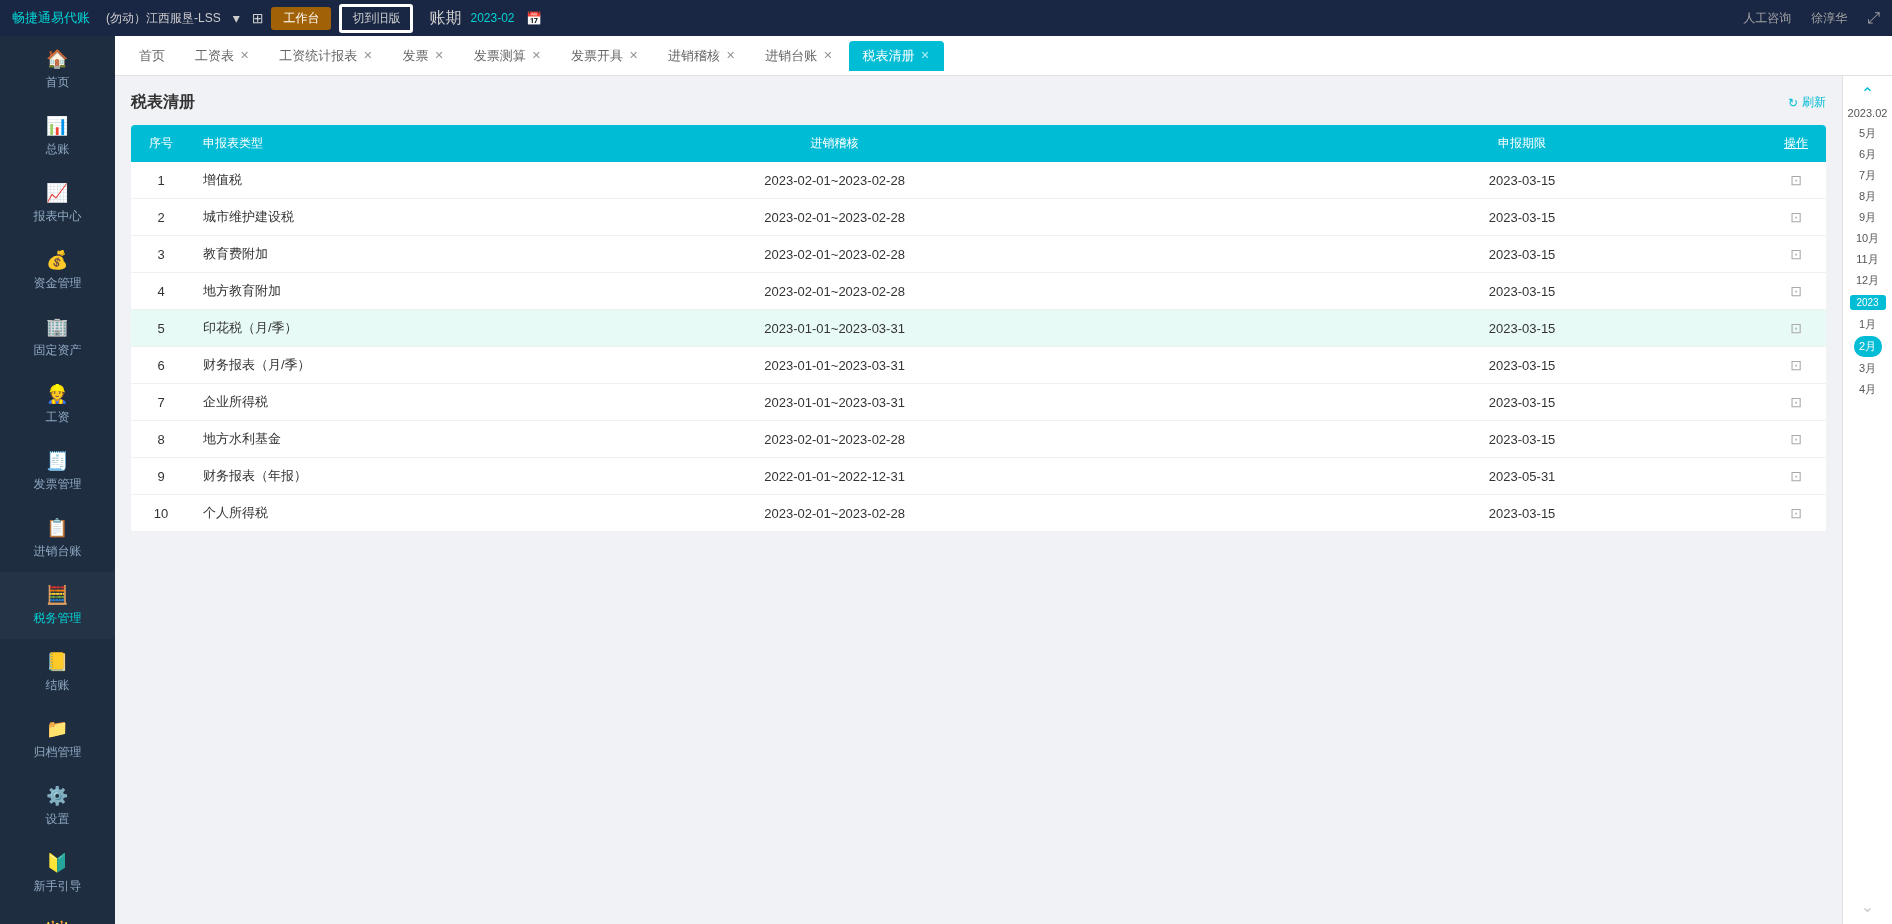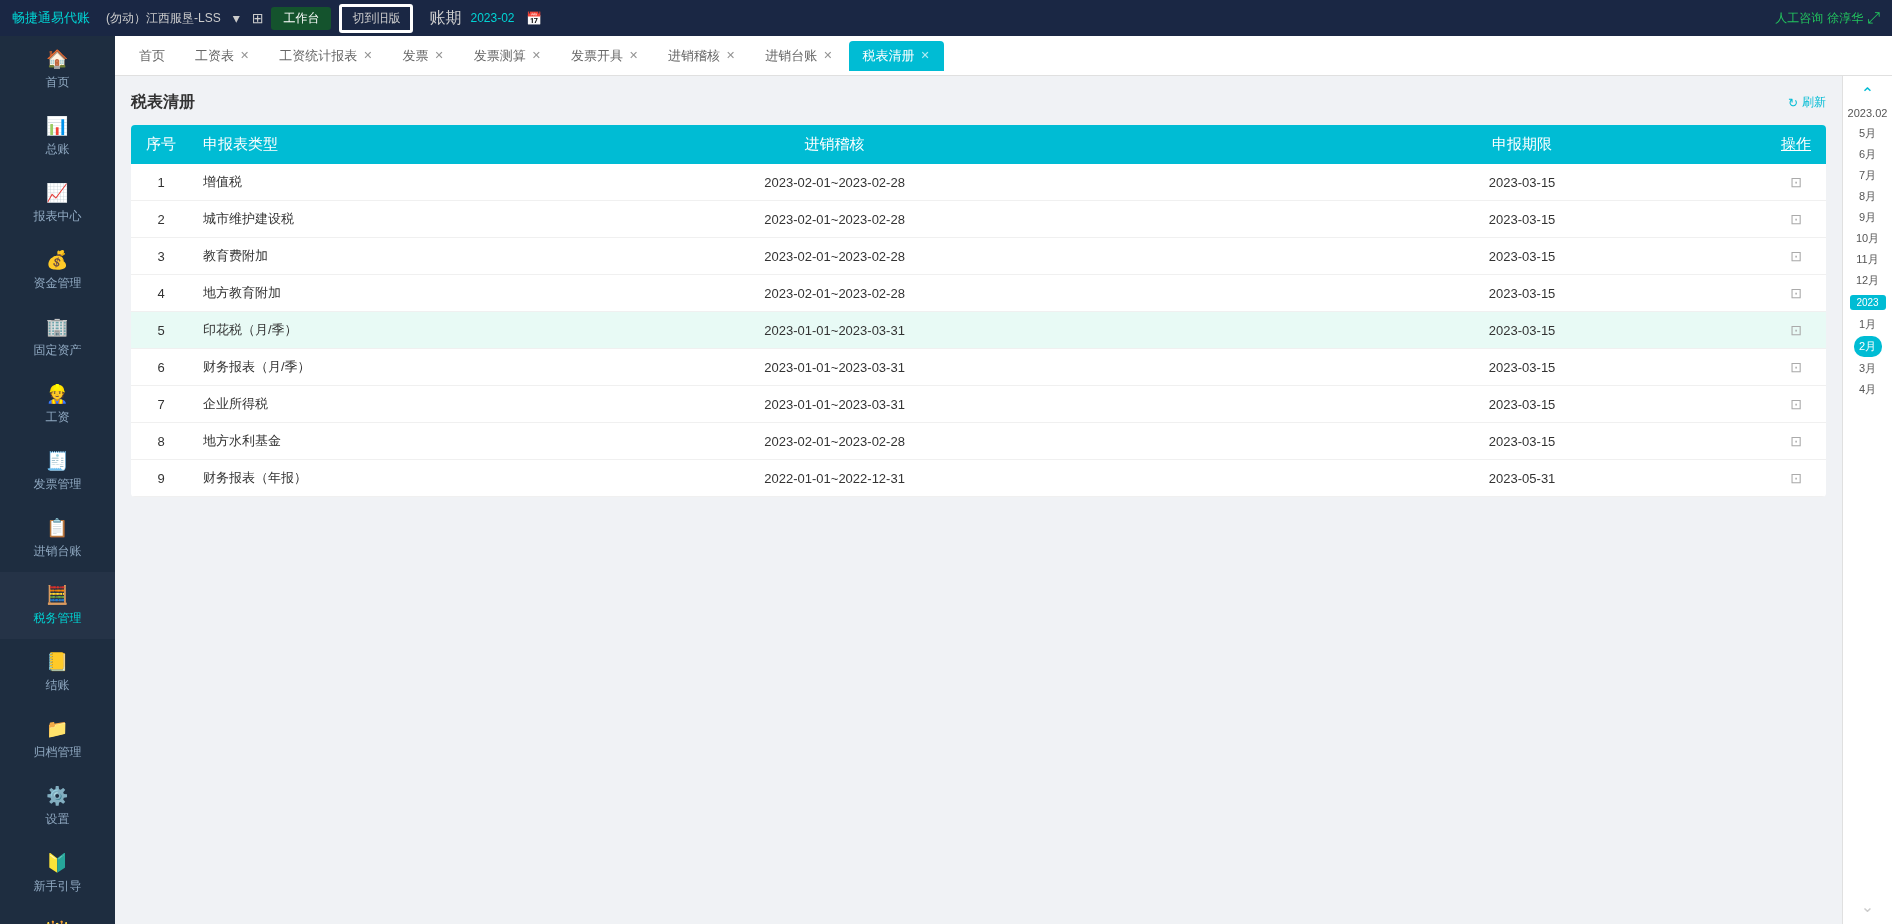--- a/index.html
+++ b/index.html
@@ -3,23 +3,23 @@
   <meta charset="utf-8">
   <style>
     * { margin: 0; padding: 0; box-sizing: border-box; }
     body { font-family: 'Microsoft YaHei', sans-serif; font-size: 13px; background: #f0f2f5; display: flex; flex-direction: column; height: 924px; overflow: hidden; }
 
     
     .top-bar { height: 36px; background: #1a2744; display: flex; align-items: center; padding: 0 12px; gap: 8px; flex-shrink: 0; }
     .top-bar-logo { color: #00d4d4; font-size: 13px; font-weight: normal; }
     .top-bar-company { color: #ccc; font-size: 12px; margin-left: 8px; }
     .top-bar-icon { color: #ccc; font-size: 14px; margin-left: 4px; }
-    .top-bar-btn { background: #14532d; color: white; border: none; padding: 3px 12px; border-radius: 3px; font-size: 12px; cursor: pointer; }
+    .top-bar-btn { background: #a16207; color: white; border: none; padding: 3px 12px; border-radius: 3px; font-size: 12px; cursor: pointer; }
     .top-bar-btn2 { background: transparent; border: 3px solid #ffffff; color: #ccc; padding: 3px 10px; border-radius: 3px; font-size: 12px; cursor: pointer; }
-    .top-bar-right { margin-left: auto; display: flex; align-items: center; gap: 4px; color: #22c55e; font-size: 12px; }
+    .top-bar-right { margin-left: auto; display: flex; align-items: center; gap: 20px; color: #a3a3a3; font-size: 12px; }
 
     
     .main-layout { display: flex; flex: 1; overflow: hidden; }
 
     
     .sidebar { width: 115px; background: #1e2d40; display: flex; flex-direction: column; flex-shrink: 0; }
     .sidebar-item { display: flex; flex-direction: column; align-items: center; padding: 12px 0; cursor: pointer; color: #8fa8c0; font-size: 12px; gap: 4px; }
     .sidebar-item.active { background: #253347; color: #00d4d4; }
     .sidebar-item .icon { font-size: 18px; }
 
@@ -35,21 +35,21 @@
     
     .page-content { flex: 1; padding: 16px; overflow: auto; position: relative; }
 
     
     .page-header { display: flex; align-items: center; justify-content: space-between; margin-bottom: 12px; }
     .page-title { font-size: 16px; font-weight: bold; color: #333; }
     .refresh-btn { display: flex; align-items: center; gap: 4px; color: #00bcd4; font-size: 12px; cursor: pointer; }
 
     
     .data-table { width: 100%; border-collapse: collapse; background: white; border-radius: 4px; overflow: hidden; }
-    .data-table th { background: #00bcd4; color: white; padding: 10px 12px; text-align: center; font-size: 15px; font-weight: normal; }
+    .data-table th { background: #00bcd4; color: white; padding: 10px 12px; text-align: center; font-size: 12px; font-weight: normal; }
     .data-table td { padding: 9px 12px; text-align: center; border-bottom: 1px solid #f0f0f0; font-size: 13px; color: #333; }
     .data-table tr.highlighted td { background: #e8faf5; }
     .data-table td:nth-child(2) { text-align: left; }
     .action-icon { color: #aaa; font-size: 14px; cursor: pointer; }
 
     
     .right-panel { width: 50px; background: white; border-left: 1px solid #e0e0e0; display: flex; flex-direction: column; align-items: center; padding-top: 8px; flex-shrink: 0; }
     .arrow-up { color: #00bcd4; font-size: 16px; cursor: pointer; }
     .arrow-down { color: #ccc; font-size: 16px; cursor: pointer; margin-top: auto; margin-bottom: 8px; }
   </style>
@@ -250,20 +250,27 @@
     <td>地方水利基金</td>
     <td>2023-02-01~2023-02-28</td>
     <td>2023-03-15</td>
     <td><span class="action-icon">⊡</span></td>
   </tr>
               <tr>
     <td>9</td>
     <td>财务报表（年报）</td>
     <td>2022-01-01~2022-12-31</td>
     <td>2023-05-31</td>
+    <td><span class="action-icon">⊡</span></td>
+  </tr>
+              <tr>
+    <td>10</td>
+    <td>个人所得税</td>
+    <td>2023-02-01~2023-02-28</td>
+    <td>2023-03-15</td>
     <td><span class="action-icon">⊡</span></td>
   </tr>
             </tbody>
         </table>
       </div>
 
       <div class="right-panel" style="width:50px;position:relative;">
         <div class="arrow-up">⌃</div>
         <div style="font-size:11px;color:#555;margin:4px 0;text-align:center;">2023.02</div>
         <div id="month-list">

